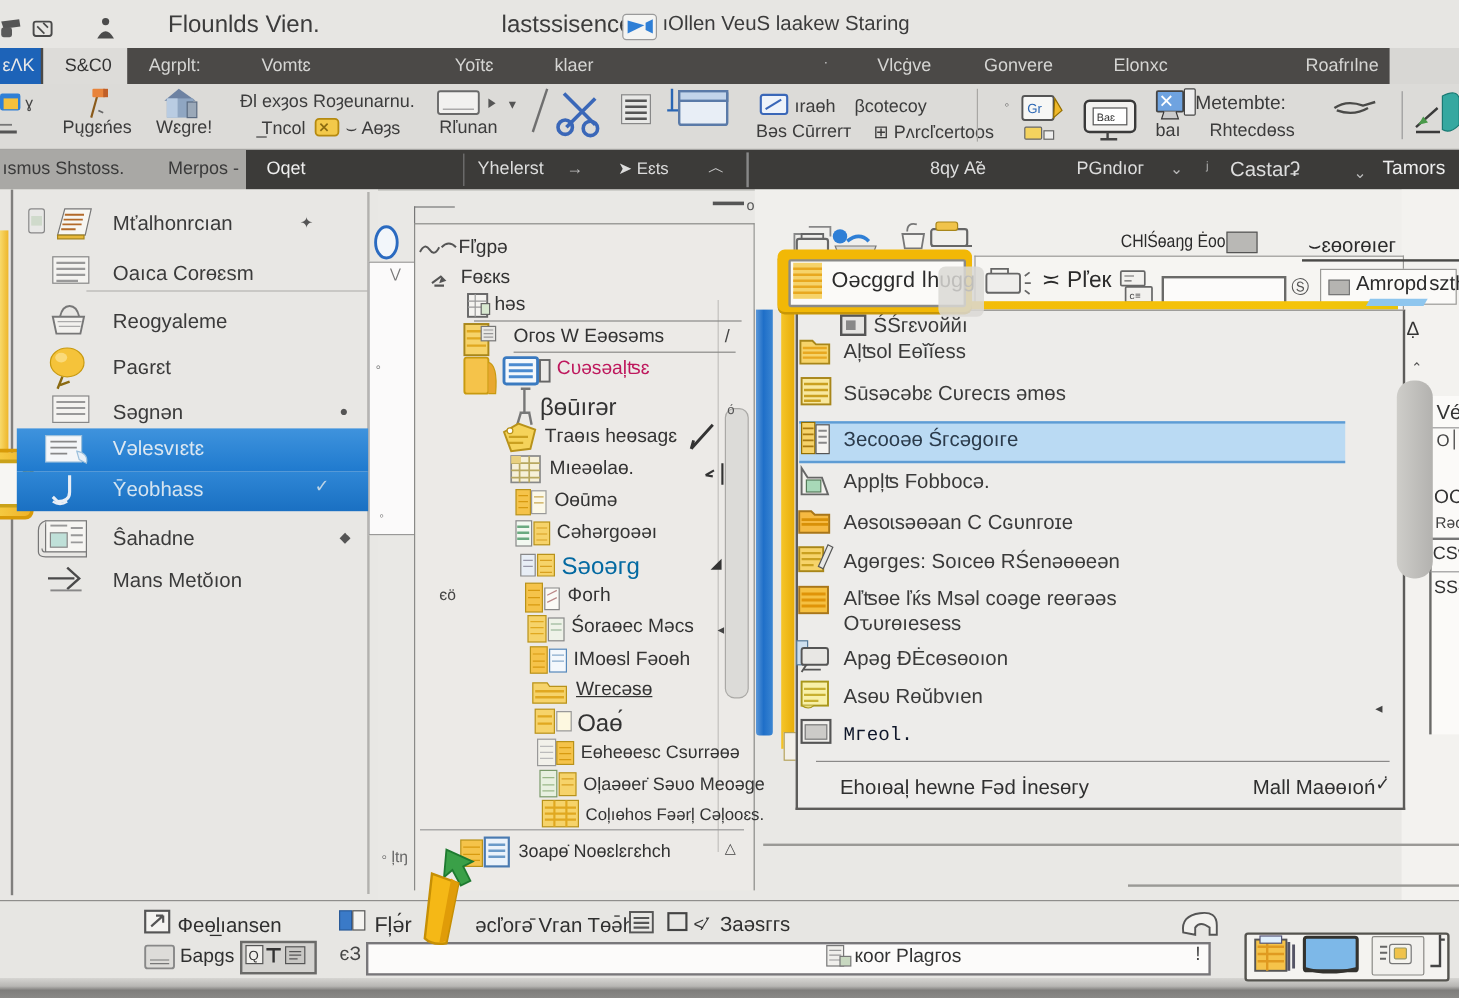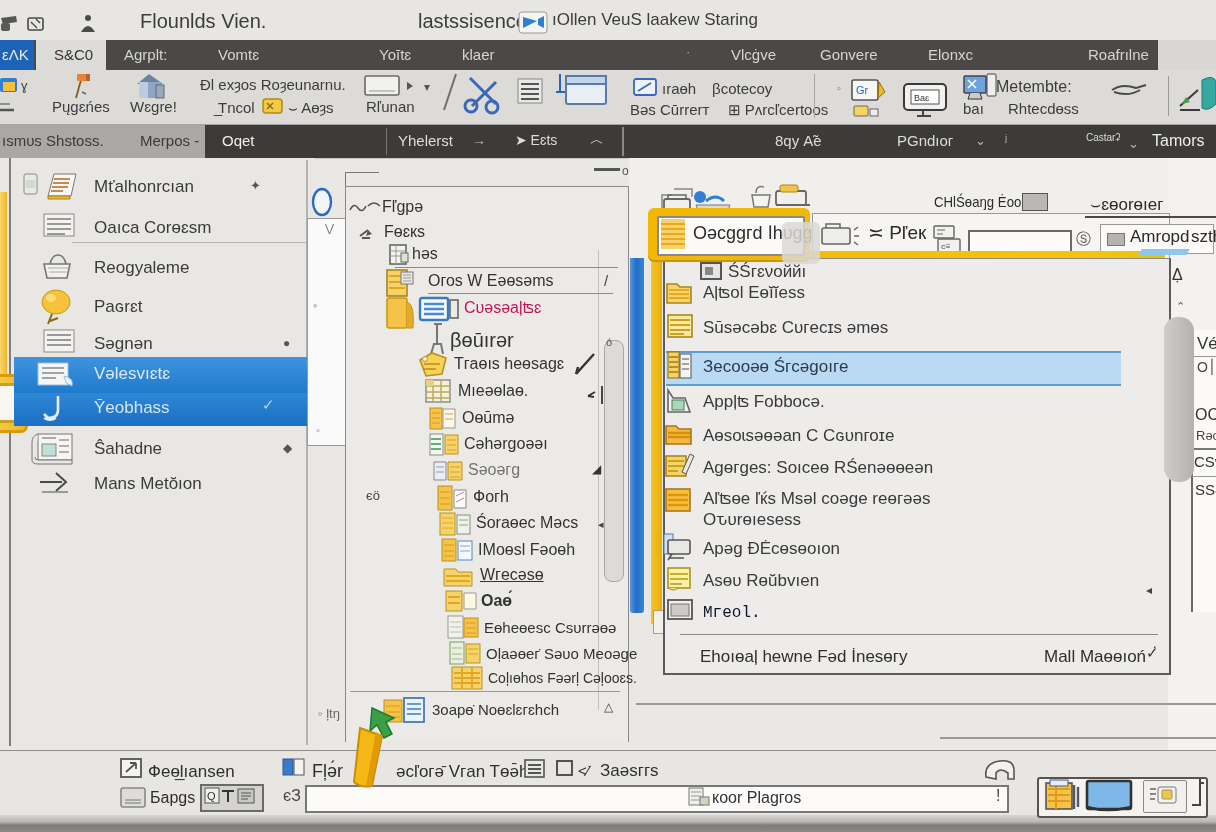--- a/index.html
+++ b/index.html
@@ -156,21 +156,21 @@
 <div class="a" style="left:386px;top:128px;width:1px;height:27px;background:#777;"></div>
 <div class="tx" style="left:398px;top:132px;font-size:15px;color:#ddd;">Yhelerst</div>
 <div class="tx" style="left:472px;top:132px;font-size:14px;color:#bbb;">→</div>
 <div class="tx" style="left:515px;top:132px;font-size:14px;color:#ddd;">➤ Eɛts</div>
 <div class="tx" style="left:590px;top:131px;font-size:14px;color:#ccc;">︿</div>
 <div class="a" style="left:622px;top:127px;width:2px;height:29px;background:#888;"></div>
 <div class="tx" style="left:775px;top:132px;font-size:15px;color:#ddd;">8qy А̃e</div>
 <div class="tx" style="left:897px;top:132px;font-size:15px;color:#ddd;">PGndıoг</div>
 <div class="tx" style="left:975px;top:133px;font-size:13px;color:#bbb;">⌄</div>
 <div class="tx" style="left:1005px;top:132px;font-size:13px;color:#bbb;">ʲ</div>
-<div class="tx" style="left:1086px;top:132px;font-size:10px;color:#ddd;">Castarʡ</div>
+<div class="tx" style="left:1025px;top:132px;font-size:17px;color:#ddd;">Castarʡ</div>
 <div class="tx" style="left:1128px;top:136px;font-size:13px;color:#bbb;">⌄</div>
 <div class="tx" style="left:1152px;top:132px;font-size:16px;color:#eee;">Tamors</div>
 
 <div class="a" style="left:0;top:158px;width:1216px;height:592px;background:#e9e8e5;"></div>
 
 <div class="a" style="left:0;top:158px;width:1216px;height:1px;background:#c8c7c4;"></div>
 <div class="a" style="left:0;top:158px;width:315px;height:592px;background:#e8e7e4;"></div>
 <div class="a" style="left:9px;top:158px;width:2px;height:588px;background:#807f7d;"></div>
 <div class="a" style="left:306px;top:160px;width:2px;height:585px;background:#b2b1ae;"></div>
 
@@ -320,21 +320,21 @@
   <rect x="17" y="3" width="13" height="19" fill="#f6d36a" stroke="#b8921a"></rect>
     <path d="M19 8 h9 M19 13 h9 M19 18 h9" stroke="#d8a020"></path>
 </svg>
 <div class="tx" style="left:464px;top:435px;font-size:16px;color:#333;">Cəhərɡоəəı</div>
 <svg class="a" style="left:432px;top:458px" width="32" height="26" viewBox="0 0 32 26">
   <path d="M2 4 h12 v18 h-12 z" fill="#e8eef6" stroke="#888"></path>
     <path d="M16 4 h14 v18 h-14 z" fill="#f6d36a" stroke="#b8921a"></path>
   <path d="M18 9 h10 M18 14 h10 M18 19 h10" stroke="#d8a020"></path>
     <path d="M4 9 h8 M4 14 h8" stroke="#99a"></path>
 </svg>
-<div class="tx" style="left:468px;top:461px;font-size:16px;color:#737373;">Sәоəгɡ</div>
+<div class="tx" style="left:468px;top:461px;font-size:20px;color:#0369a1;">Sәоəгɡ</div>
 <div class="tx" style="left:366px;top:488px;font-size:13px;color:#444;">єӧ</div>
 <svg class="a" style="left:436px;top:484px" width="34" height="28" viewBox="0 0 34 28">
   <rect x="2" y="2" width="14" height="24" fill="#f5c34a" stroke="#b8921a"></rect>
     <path d="M4 8 h10 M4 14 h10 M4 20 h10" stroke="#d89a10"></path>
   <path d="M18 6 h12 v18 h-12 z" fill="#fbfaf6" stroke="#888"></path>
     <path d="M20 12 l8 -4 M20 18 l8 -4" stroke="#b88"></path>
 </svg>
 <div class="tx" style="left:473px;top:488px;font-size:16px;color:#333;">Фoгһ</div>
 <svg class="a" style="left:438px;top:511px" width="34" height="26" viewBox="0 0 34 26">
   <rect x="2" y="2" width="15" height="22" fill="#f6d36a" stroke="#b8921a"></rect>
@@ -353,21 +353,21 @@
 <svg class="a" style="left:442px;top:563px" width="34" height="26" viewBox="0 0 34 26">
   <path d="M2 6 h12 l2 3 h14 v14 h-28 z" fill="#f6d36a" stroke="#b8921a"></path>
     <path d="M4 13 h24 M4 18 h24" stroke="#e0a820" stroke-width="2"></path>
 </svg>
 <div class="tx" style="left:480px;top:566px;font-size:16px;color:#333;text-decoration:underline;">Wгecəѕө</div>
 <svg class="a" style="left:444px;top:588px" width="34" height="26" viewBox="0 0 34 26">
   <rect x="2" y="3" width="16" height="20" fill="#f6d36a" stroke="#b8921a"></rect>
     <path d="M4 9 h12 M4 15 h12" stroke="#e0a820" stroke-width="2"></path>
   <path d="M20 5 h12 v16 h-12 z" fill="#fdf8e0" stroke="#999"></path>
 </svg>
-<div class="tx" style="left:481px;top:592px;font-size:16px;color:#333;font-weight:bold;">Оaө́</div>
+<div class="tx" style="left:481px;top:592px;font-size:20px;color:#333;">Оaө́</div>
 <svg class="a" style="left:446px;top:614px" width="34" height="26" viewBox="0 0 34 26">
   <rect x="2" y="2" width="15" height="22" fill="#f2f1ea" stroke="#999"></rect>
     <path d="M4 8 h11 M4 13 h11 M4 18 h11" stroke="#bbb"></path>
   <rect x="18" y="4" width="14" height="19" fill="#f5c34a" stroke="#b8921a"></rect>
     <path d="M20 9 h10 M20 14 h10 M20 19 h10" stroke="#d89a10"></path>
 </svg>
 <div class="tx" style="left:484px;top:619px;font-size:15px;color:#333;">Eөheөeѕc Cѕυrrəөә</div>
 <svg class="a" style="left:448px;top:640px" width="34" height="26" viewBox="0 0 34 26">
   <rect x="2" y="2" width="14" height="22" fill="#e8f0e0" stroke="#7a9a6a"></rect>
     <path d="M4 8 h10 M4 14 h10 M4 19 h10" stroke="#9ab888"></path>

